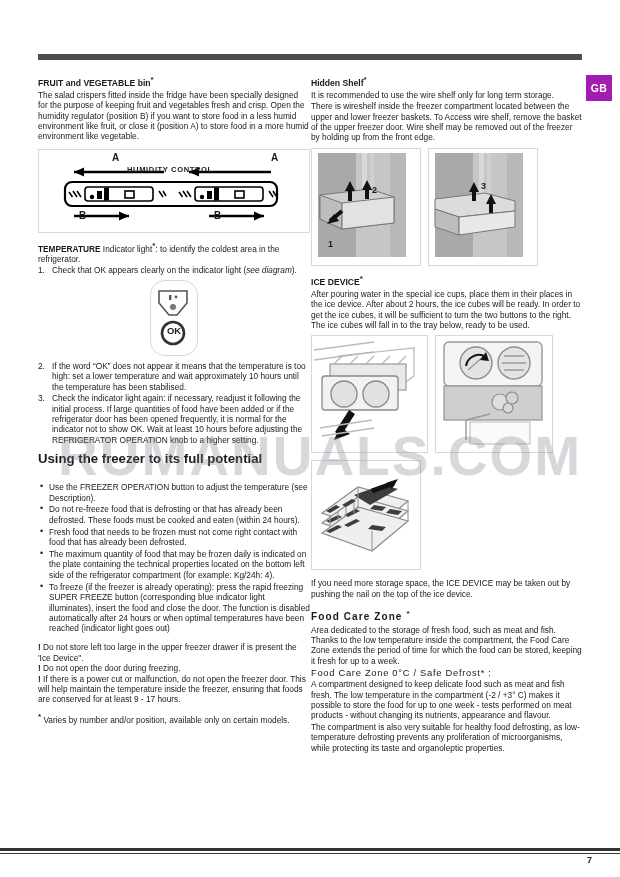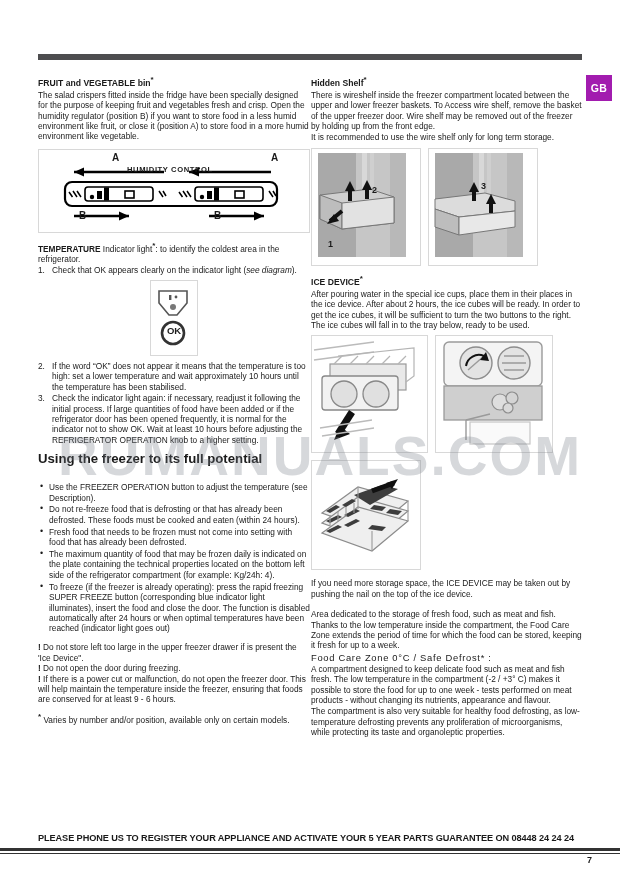--- a/index.html
+++ b/index.html
@@ -40,21 +40,21 @@
 
   .warn{font-size:8.3px;line-height:10.4px;margin-bottom:0;}
   .warn b{font-weight:bold;}
 
   .footnote{font-size:8.3px;line-height:10.4px;margin-top:7px;}
 
   
   .fig{box-sizing:border-box;border:1.6px solid #d8d8d8;background:#fff;position:relative;}
 
   .fig-hum{width:272px;height:84px;margin:7px 0 8px;}
-  .fig-ok{width:48px;height:76px;margin:4px auto 5px;}
+  .fig-ok{width:48px;height:76px;margin:4px auto 5px;border-radius:15px;}
   .fig-row{display:flex;gap:7px;margin:5px 0 7px;}
   .fig-dr{width:110px;height:118px;}
   .fig-ice{width:117px;height:118px;}
   .fig-ice2{width:118px;height:118px;}
   .fig-shelf{width:110px;height:110px;margin:6px 0 8px;}
 
   svg{display:block;}
 
   
   .foot-line{position:absolute;left:0;top:848px;width:620px;height:3px;background:#333;}
@@ -155,52 +155,52 @@
       <li>
         <span class="num">3.</span><span>Check the indicator light again: if necessary, readjust it following the initial process. If large quantities of food have been added or if the refrigerator door has been opened frequently, it is normal for the indicator not to show OK. Wait at least 10 hours before adjusting the REFRIGERATOR OPERATION knob to a higher setting.</span>
       </li>
     </ol>
 
     <div class="big-head">Using the freezer to its full potential</div>
 
     <ul class="blist">
       <li>Use the FREEZER OPERATION button to adjust the temperature (see Description).</li>
       <li>Do not re-freeze food that is defrosting or that has already been defrosted. These foods must be cooked and eaten (within 24 hours).</li>
-      <li>Fresh food that needs to be frozen must not come into setting with food that has already been defrosted.</li>
+      <li>Fresh food that needs to be frozen must not come right contact with food that has already been defrosted.</li>
       <li>The maximum quantity of food that may be frozen daily is indicated on the plate containing the technical properties located on the bottom left side of the refrigerator compartment (for example: Kg/24h: 4).</li>
       <li>To freeze (if the freezer is already operating): press the rapid freezing SUPER FREEZE button (corresponding blue indicator light illuminates), insert the food  and close the door. The function is disabled automatically after 24 hours or when optimal temperatures have been reached (indicator light goes out)</li>
     </ul>
 
     <div style="height:7px"></div>
 
     <p class="warn">
       <b>!</b>
       <span>Do not store left too large in the upper freezer drawer if is present the 'Ice Device".</span>
     </p>
     <p class="warn">
       <b>!</b>
       <span>Do not open the door during freezing.</span>
     </p>
     <p class="warn">
       <b>!</b>
-      <span>If there is a power cut or malfunction, do not open the freezer door. This will help maintain the temperature inside the freezer, ensuring that foods are conserved for at least 9 - 6 hours.</span>
+      <span>If there is a power cut or malfunction, do not open the freezer door. This will help maintain the temperature inside the freezer, ensuring that foods are conserved for at least 9 - 17 hours.</span>
     </p>
 
     <p class="footnote">
       <span class="sup">*</span><span> Varies by number and/or position, available only on certain models.</span>
     </p>
   </div>
 
   <div class="col col-right">
 
     <div class="sec-title">
       <span>Hidden Shelf</span><span class="sup">*</span>
     </div>
+    <p class="para">It is recommended to use the wire shelf only for long term storage.</p>
     <p class="para">There is wireshelf inside the freezer compartment located between the upper and lower freezer baskets. To Access wire shelf, remove the basket of the upper freezer door. Wire shelf may be removed out of the freezer by holding up from the front edge.</p>
-    <p class="para">It is recommended to use the wire shelf only for long term storage.</p>
 
     <div class="fig-row">
       <div class="fig fig-dr">
         <svg width="106" height="114" viewBox="0 0 106 114">
           <rect x="6" y="4" width="88" height="104" fill="#b8b8b8"></rect>
           <polygon points="6,4 44,4 44,108 6,108" fill="#a9a9a9"></polygon>
           <polygon points="44,4 78,4 78,108 44,108" fill="#c6c6c6"></polygon>
           <rect x="50" y="4" width="5" height="46" fill="#d8d8d8"></rect>
           <rect x="58" y="4" width="4" height="46" fill="#cfcfcf"></rect>
           <polygon points="8,46 58,40 82,48 82,74 30,80 8,70" fill="#cfcfcf" stroke="#777" stroke-width="1"></polygon>
@@ -300,25 +300,28 @@
           <path d="M18 54 l0 10 M26 50 l0 10 M34 46 l0 10 M42 42 l0 10"></path>
           <path d="M46 26 l0 22 M60 70 l0 20 M96 40 l0 20"></path>
         </g>
       </svg>
     </div>
 
     <p class="para">If you need more storage space, the ICE DEVICE may be taken out by pushing the nail on the top of the ice device.</p>
 
     <div style="height:9px"></div>
 
+    <div style="font-size:10px;font-weight:bold;letter-spacing:1.1px;margin-bottom:2px;">
+      <span>Food Care Zone</span>
+      <span class="sup">*</span>
+    </div>
     <p class="para">Area dedicated to the storage of fresh food, such as meat and fish. Thanks to the low temperature inside the compartment, the Food Care Zone extends the period of time for which the food can be stored, keeping it fresh for up to a week.</p>
     <div style="font-size:9.4px;font-weight:normal;letter-spacing:.7px;margin:1px 0;">Food Care Zone 0°C / Safe Defrost* :</div>
     <p class="para">A compartment designed to keep delicate food such as meat and fish fresh. The low temperature in the compartment (-2 / +3° C) makes it possible to store the food for up to one week - tests performed on meat products - without changing its nutrients, appearance and flavour.</p>
     <p class="para">The compartment is also very suitable for healthy food defrosting, as low-temperature defrosting prevents any proliferation of microorganisms, while protecting its taste and organoleptic properties.</p>
   </div>
 
   <div class="wm">RUMANUALS.COM</div>
 
-  <div class="phone">PLEASE PHONE US TO REGISTER YOUR APPLIANCE AND ACTIVATE YOUR 5 YEAR PARTS GUARANTEE ON 08448 24 24 24</div>
   <div class="foot-line"></div>
   <div class="foot-rule2"></div>
   <div class="pageno">7</div>
 </div>
 
 </body></html>

